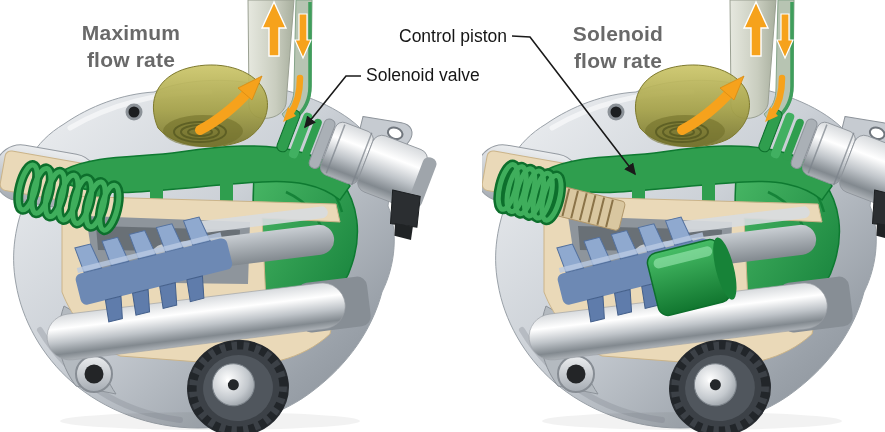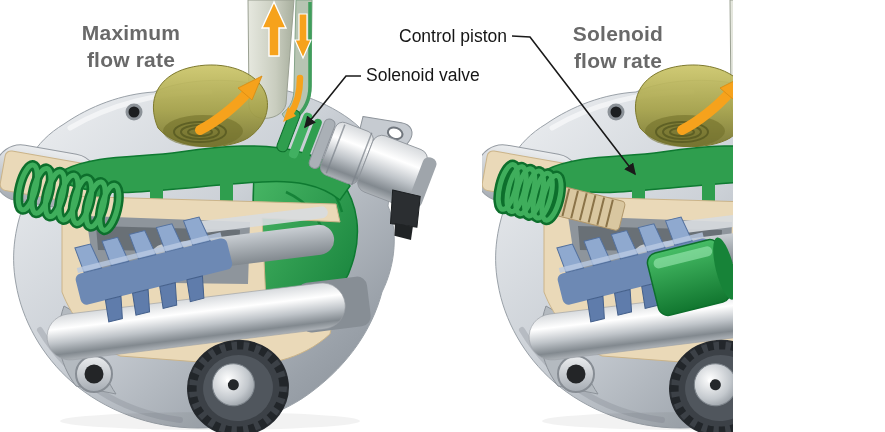--- a/index.html
+++ b/index.html
@@ -1,17 +1,17 @@
 <!DOCTYPE html>
 <html><head>
 <meta charset="utf-8">
 <style>
   html,body{margin:0;padding:0;background:#ffffff;}
   #stage{
-    position:relative;width:733px;height:432px;overflow:hidden;
+    position:relative;width:885px;height:432px;overflow:hidden;
     background:#ffffff;font-family:"Liberation Sans",sans-serif;
   }
   .pump-svg{position:absolute;top:0;}
   #pump-left{left:0;}
   #pump-right{left:482px;}
   #callout-overlay{position:absolute;left:0;top:0;pointer-events:none;}
   .state-label{
     position:absolute;text-align:center;font-weight:bold;
     font-size:21px;line-height:1.28;color:#696969;letter-spacing:.2px;
   }

